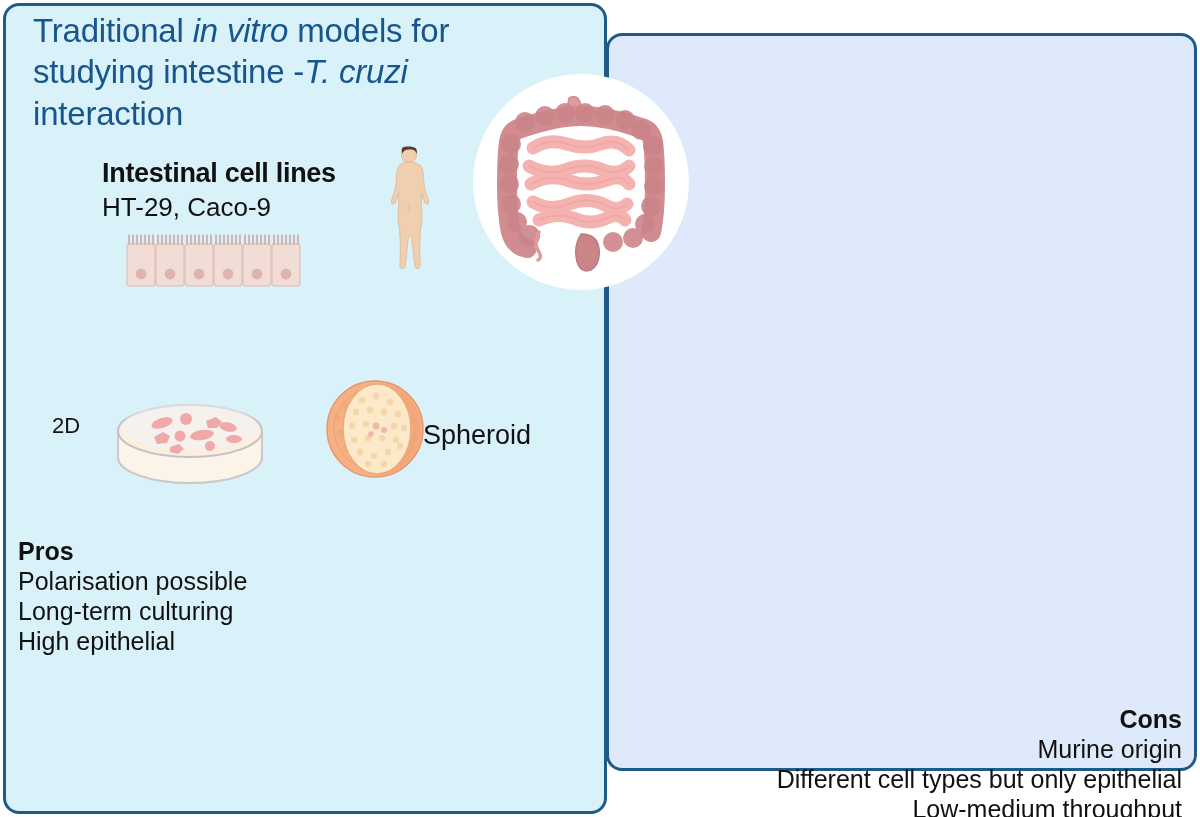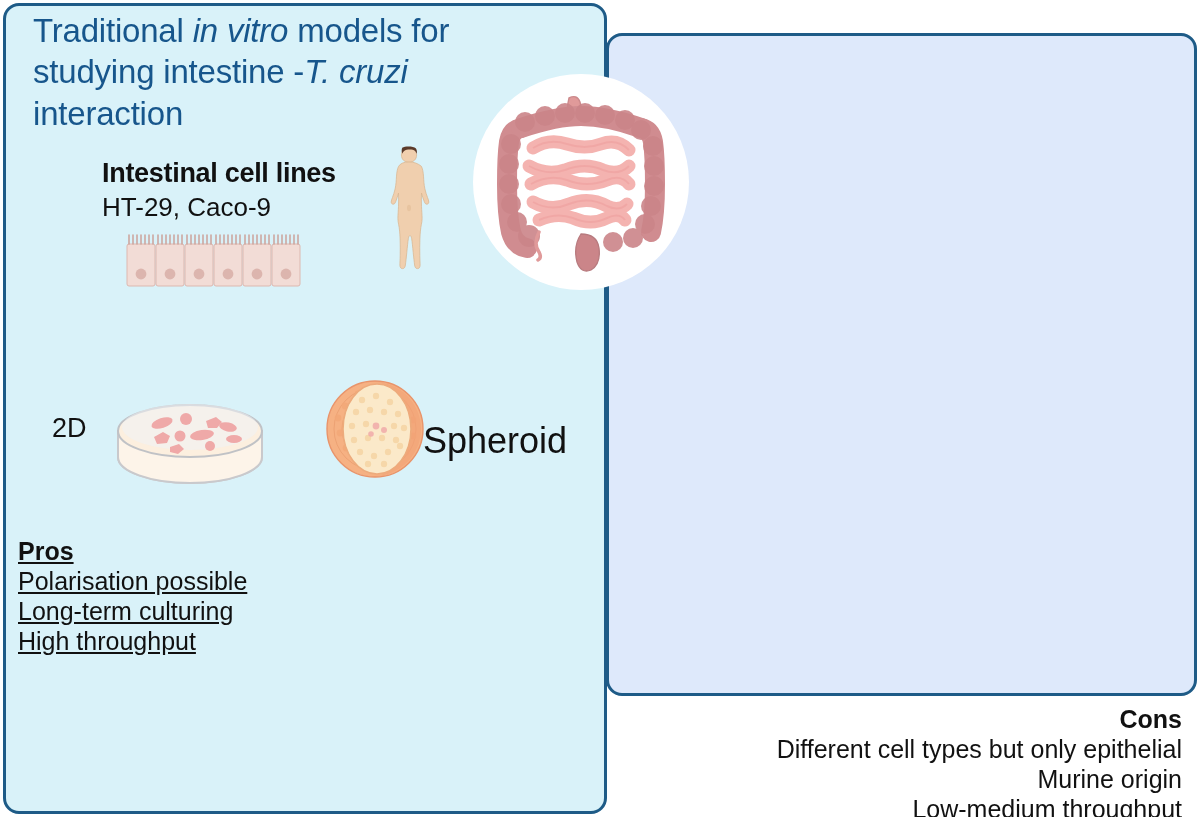--- a/index.html
+++ b/index.html
@@ -12,45 +12,45 @@
   }
   .figure{position:absolute;inset:0;}
 
   
   .panel{position:absolute;border-radius:16px;box-sizing:border-box;}
   #panel-left{
     left:3px;top:3px;width:604px;height:811px;
     background:#d9f2f9;border:3px solid #1e5b87;
   }
   #panel-right{
-    left:606px;top:33px;width:591px;height:663px;
+    left:606px;top:33px;width:591px;height:738px;
     background:#dee9fb;border:3px solid #1e5b87;
   }
 
   
   .title{
     position:absolute;left:27px;top:4px;width:530px;
     color:#17568c;font-size:33px;line-height:1.25;font-weight:400;
     letter-spacing:-0.2px;
   }
   .title .it{font-style:italic;}
 
   .hdr-bold{position:absolute;font-weight:bold;color:#111;}
   .plain{position:absolute;color:#111;}
 
   #cellline-title{left:96px;top:152px;font-size:27px;letter-spacing:-0.3px;}
   #cellline-sub{left:96px;top:186px;font-size:26px;}
-  #label-2d-left{left:46px;top:407px;font-size:27px;}
-  #label-spheroid{left:417px;top:414px;font-size:36px;}
+  #label-2d-left{left:46px;top:407px;font-size:22px;}
+  #label-spheroid{left:417px;top:414px;font-size:27px;}
 
   
   .proscons{position:absolute;color:#111;font-size:25px;line-height:1.20;}
   .proscons .hd{font-weight:bold;display:block;}
   .proscons .ln{display:block;white-space:nowrap;}
-  #pros-left{left:12px;top:530px;text-align:left;text-decoration:underline;}
+  #pros-left{left:12px;top:530px;text-align:left;}
   #cons-right{right:12px;top:668px;text-align:right;}
 
   
   #intestine-medallion{
     position:absolute;left:477px;top:78px;width:208px;height:208px;
     border-radius:50%;background:#ffffff;
     box-shadow:0 0 0 4px #ffffff;
   }
   #intestine-art{position:absolute;left:18px;top:14px;width:172px;height:180px;}
 
@@ -232,31 +232,31 @@
           <circle cx="47" cy="56" r="2.8"></circle>
       </g>
     </svg>
 
     <div class="plain" id="label-spheroid">Spheroid</div>
 
     <div class="proscons" id="pros-left">
       <span class="hd">Pros</span>
       <span class="ln">Polarisation possible</span>
       <span class="ln">Long-term culturing</span>
-      <span class="ln">High throughput</span>
+      <span class="ln">High epithelial</span>
     </div>
 
   </div>
 
   <div class="panel" id="panel-right">
 
     <div class="proscons" id="cons-right">
       <span class="hd">Cons</span>
+      <span class="ln">Murine origin</span>
       <span class="ln">Different cell types but only epithelial</span>
-      <span class="ln">Murine origin</span>
       <span class="ln">Low-medium throughput</span>
     </div>
   </div>
 
   <div id="intestine-medallion">
     <svg id="intestine-art" viewBox="0 0 172 180">
 
       <path d="M74 6 q8-4 11 4 q3 10 0 22 h-12 q-2-14 1-26z" fill="#e09a9a" stroke="#cc8a8c" stroke-width="1.4"></path>
 
       <path d="M26 36 q-10 2-12 14 q-2 14-2 42 q0 30 4 48 q4 14 16 16" fill="none" stroke="#d08c90" stroke-width="20" stroke-linecap="round"></path>

